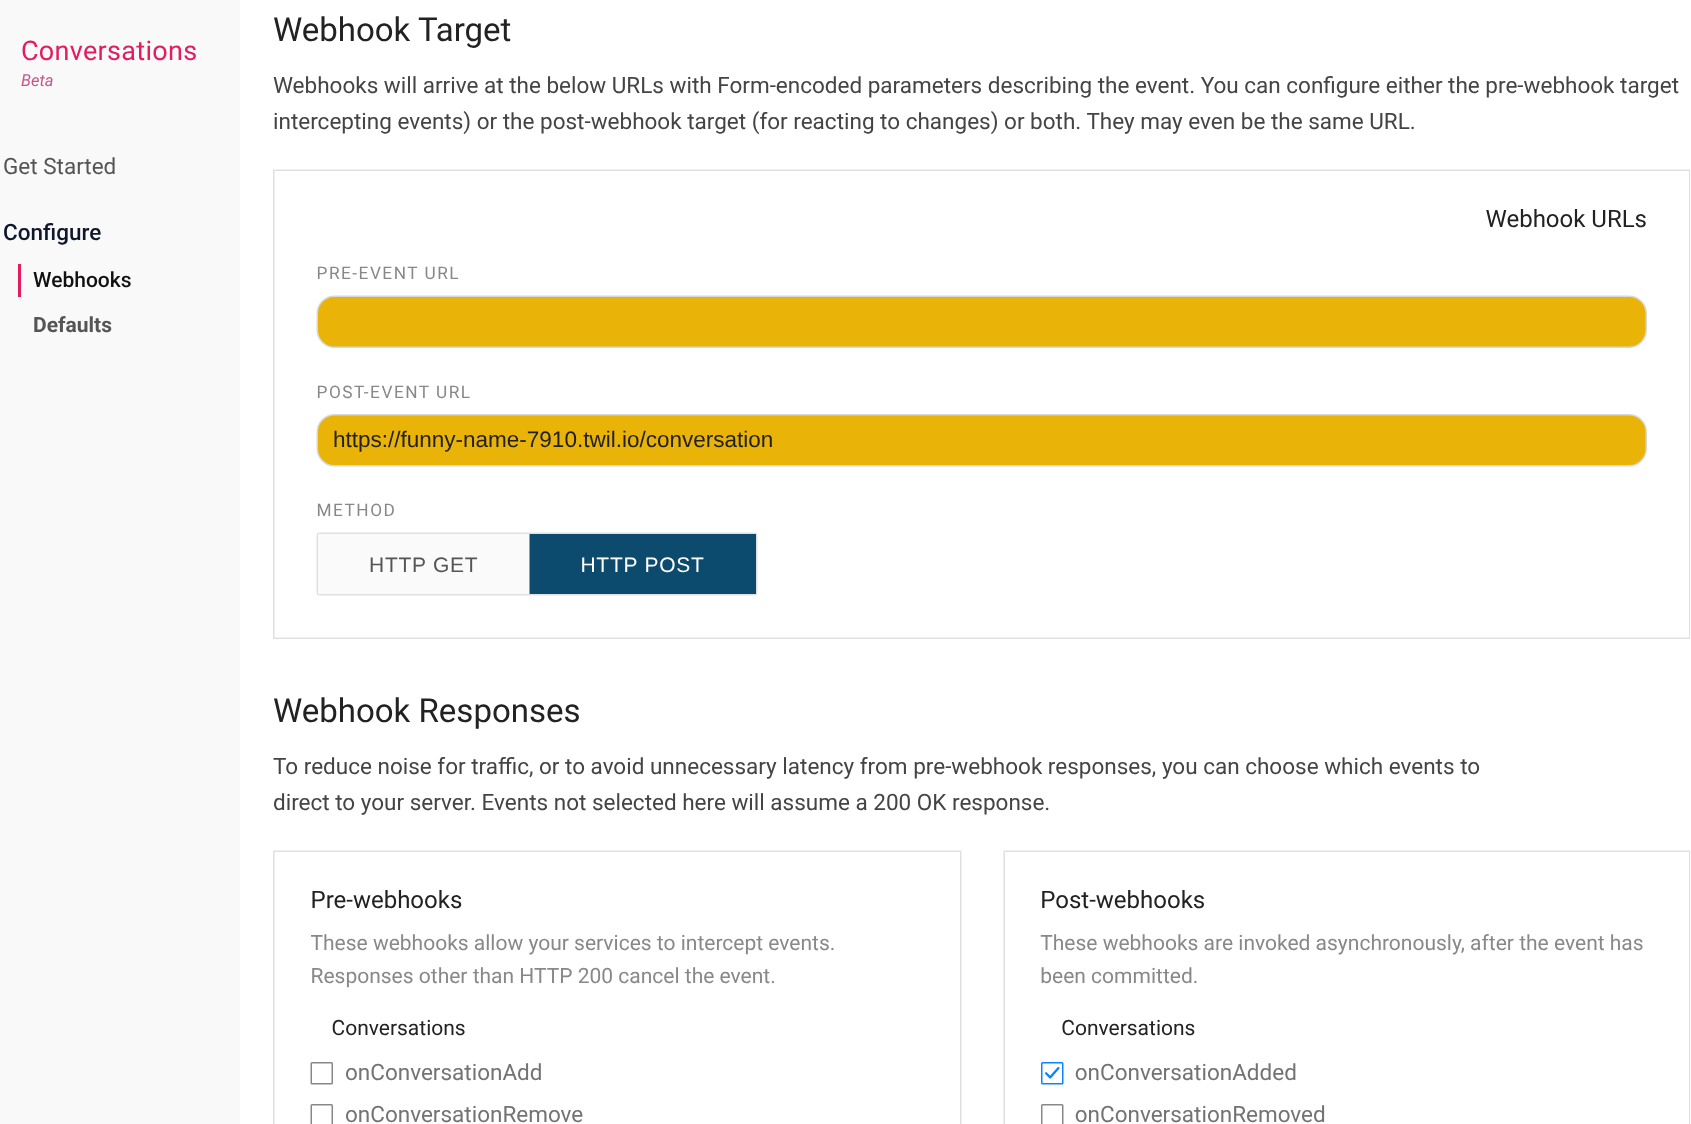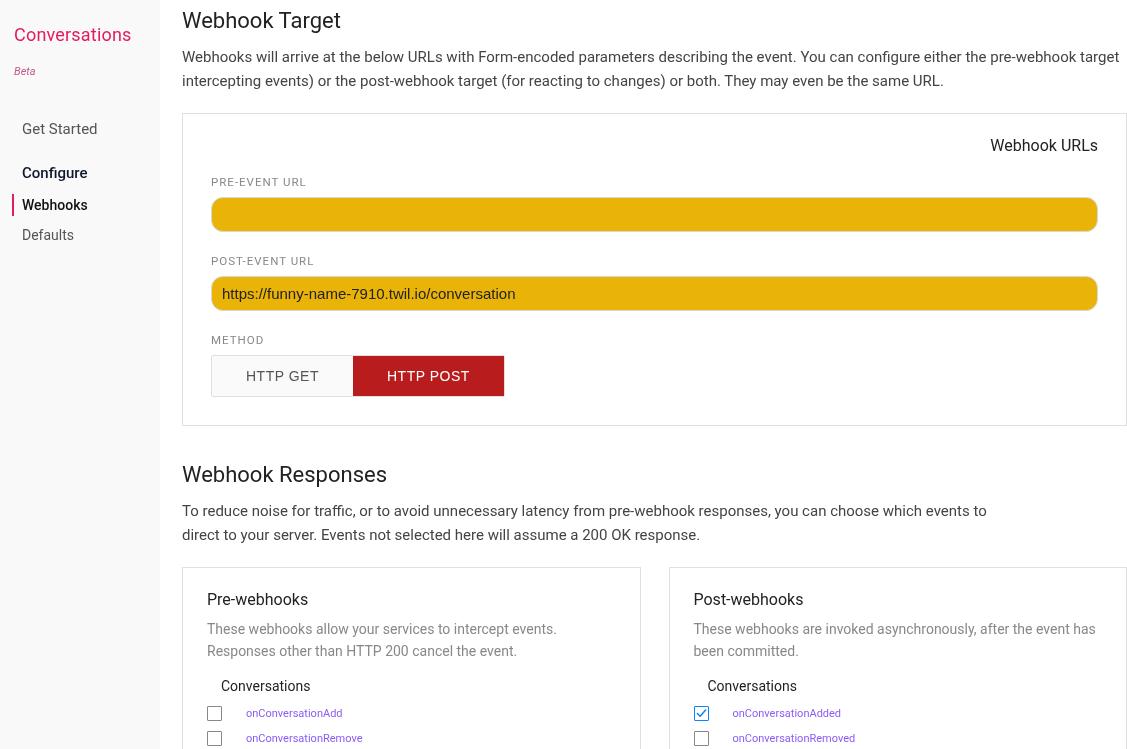--- a/index.html
+++ b/index.html
@@ -26,42 +26,43 @@
     .sidebar .brand-title {
       color: #e31b5f;
       font-size: 18px;
       font-weight: 400;
       letter-spacing: 0.2px;
     }
     .sidebar .brand-beta {
       color: #c45886;
       font-size: 11px;
       font-style: italic;
-      margin-top: 20px;
+      margin-top: 2px;
     }
     .sidebar .nav {
       margin-top: 30px;
     }
     .sidebar .nav-item {
-      padding: 8px 22px;
+      padding: 8px 2px;
       color: #555;
       font-size: 15px;
       cursor: pointer;
     }
     .sidebar .nav-item.section {
       color: #0f172a;
       font-weight: 500;
       margin-top: 10px;
     }
     .sidebar .nav-sub {
       padding: 7px 14px 7px 22px;
       color: #555;
       font-size: 14px;
       cursor: pointer;
       position: relative;
+      font-weight: bold;
     }
     .sidebar .nav-sub.active {
       color: #111;
       font-weight: 500;
     }
     .sidebar .nav-sub.active::before {
       content: "";
       position: absolute;
       left: 12px;
       top: 4px;
@@ -123,21 +124,21 @@
     .toggle-btn {
       padding: 12px 34px;
       font-size: 14px;
       letter-spacing: 0.5px;
       background: #fafafa;
       color: #555;
       border: none;
       cursor: pointer;
     }
     .toggle-btn.active {
-      background: #b91c1c;
+      background: #0c4a6e;
       color: #fff;
     }
     .filtering-grid {
       display: flex;
       gap: 28px;
     }
     .filter-panel {
       border: 1px solid #e0e0e0;
       padding: 22px 24px;
       flex: 1;
@@ -156,24 +157,24 @@
     }
     .group-label {
       font-size: 14px;
       color: #222;
       margin-bottom: 12px;
       margin-left: 14px;
     }
     .check-row {
       display: flex;
       align-items: center;
-      gap: 24px;
+      gap: 8px;
       margin-bottom: 10px;
-      font-size: 11px;
-      color: #8b5cf6;
+      font-size: 15px;
+      color: #737373;
       cursor: pointer;
     }
     .checkbox {
       width: 15px;
       height: 15px;
       border: 1.5px solid #888;
       border-radius: 1px;
       display: flex;
       align-items: center;
       justify-content: center;

